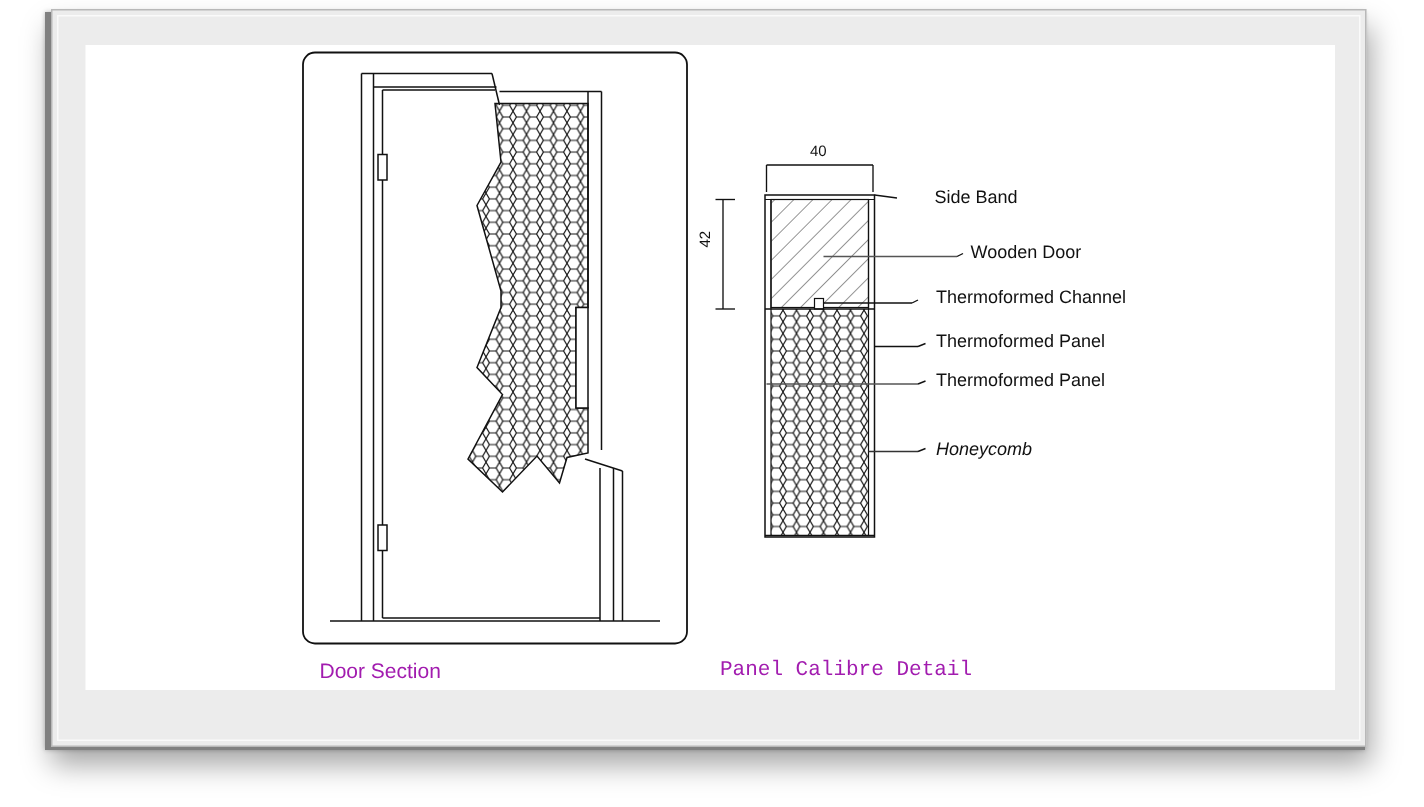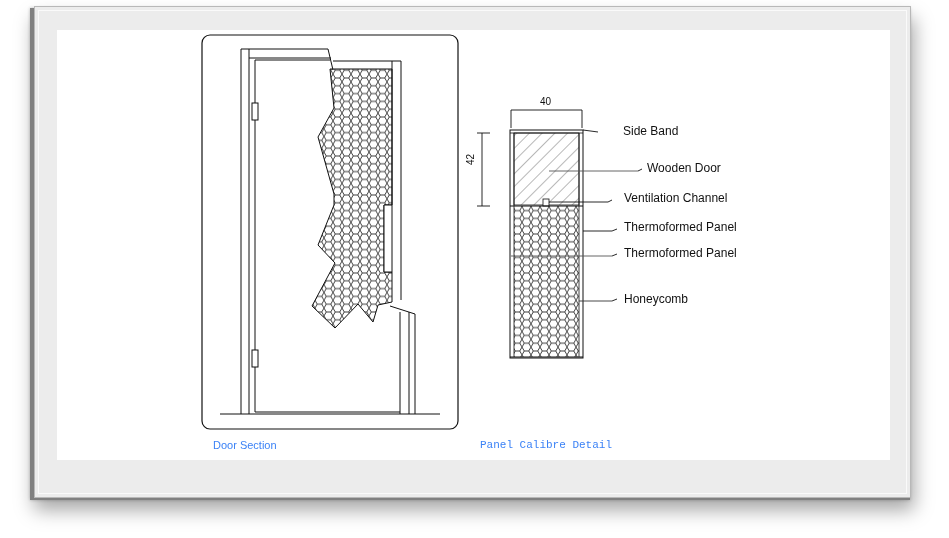--- a/index.html
+++ b/index.html
@@ -22,21 +22,21 @@
   .frame-inner-line {
     position:absolute; left:3px; top:3px; right:3px; bottom:3px;
     border:1px solid #fafafa;
   }
   .canvas {
     position:absolute; left:57px; top:30px; width:833px; height:430px;
     background:#ffffff;
   }
   svg.drawing { position:absolute; left:0; top:0; }
   .caption {
-    position:absolute; font-size:11px; color:#3b82f6; white-space:nowrap;
+    position:absolute; font-size:14px; color:#a21caf; white-space:nowrap;
   }
   .label {
     position:absolute; font-size:12px; color:#111; white-space:nowrap;
   }
   .dim {
     position:absolute; font-size:10px; color:#111; white-space:nowrap;
   }
 </style>
 </head>
 <body>
@@ -132,16 +132,16 @@
 </svg>
 
 <div class="caption" style="left:213px; top:439px;">Door Section</div>
 <div class="caption" style="left:480px; top:439px;font-family:Liberation Mono, monospace;">Panel Calibre Detail</div>
 
 <div class="dim" style="left:540px; top:96px;">40</div>
 <div class="dim" style="left:465px; top:165px; transform:rotate(-90deg); transform-origin:left top;">42</div>
 
 <div class="label" style="left:604px; top:124px;margin-left:19px;">Side Band</div>
 <div class="label" style="left:647px; top:161px;">Wooden Door</div>
-<div class="label" style="left:624px; top:191px;">Ventilation Channel</div>
+<div class="label" style="left:624px; top:191px;">Thermoformed Channel</div>
 <div class="label" style="left:624px; top:220px;">Thermoformed Panel</div>
 <div class="label" style="left:624px; top:246px;">Thermoformed Panel</div>
-<div class="label" style="left:624px; top:292px;">Honeycomb</div>
+<div class="label" style="left:624px; top:292px;font-style:italic;">Honeycomb</div>
 
 </body></html>

